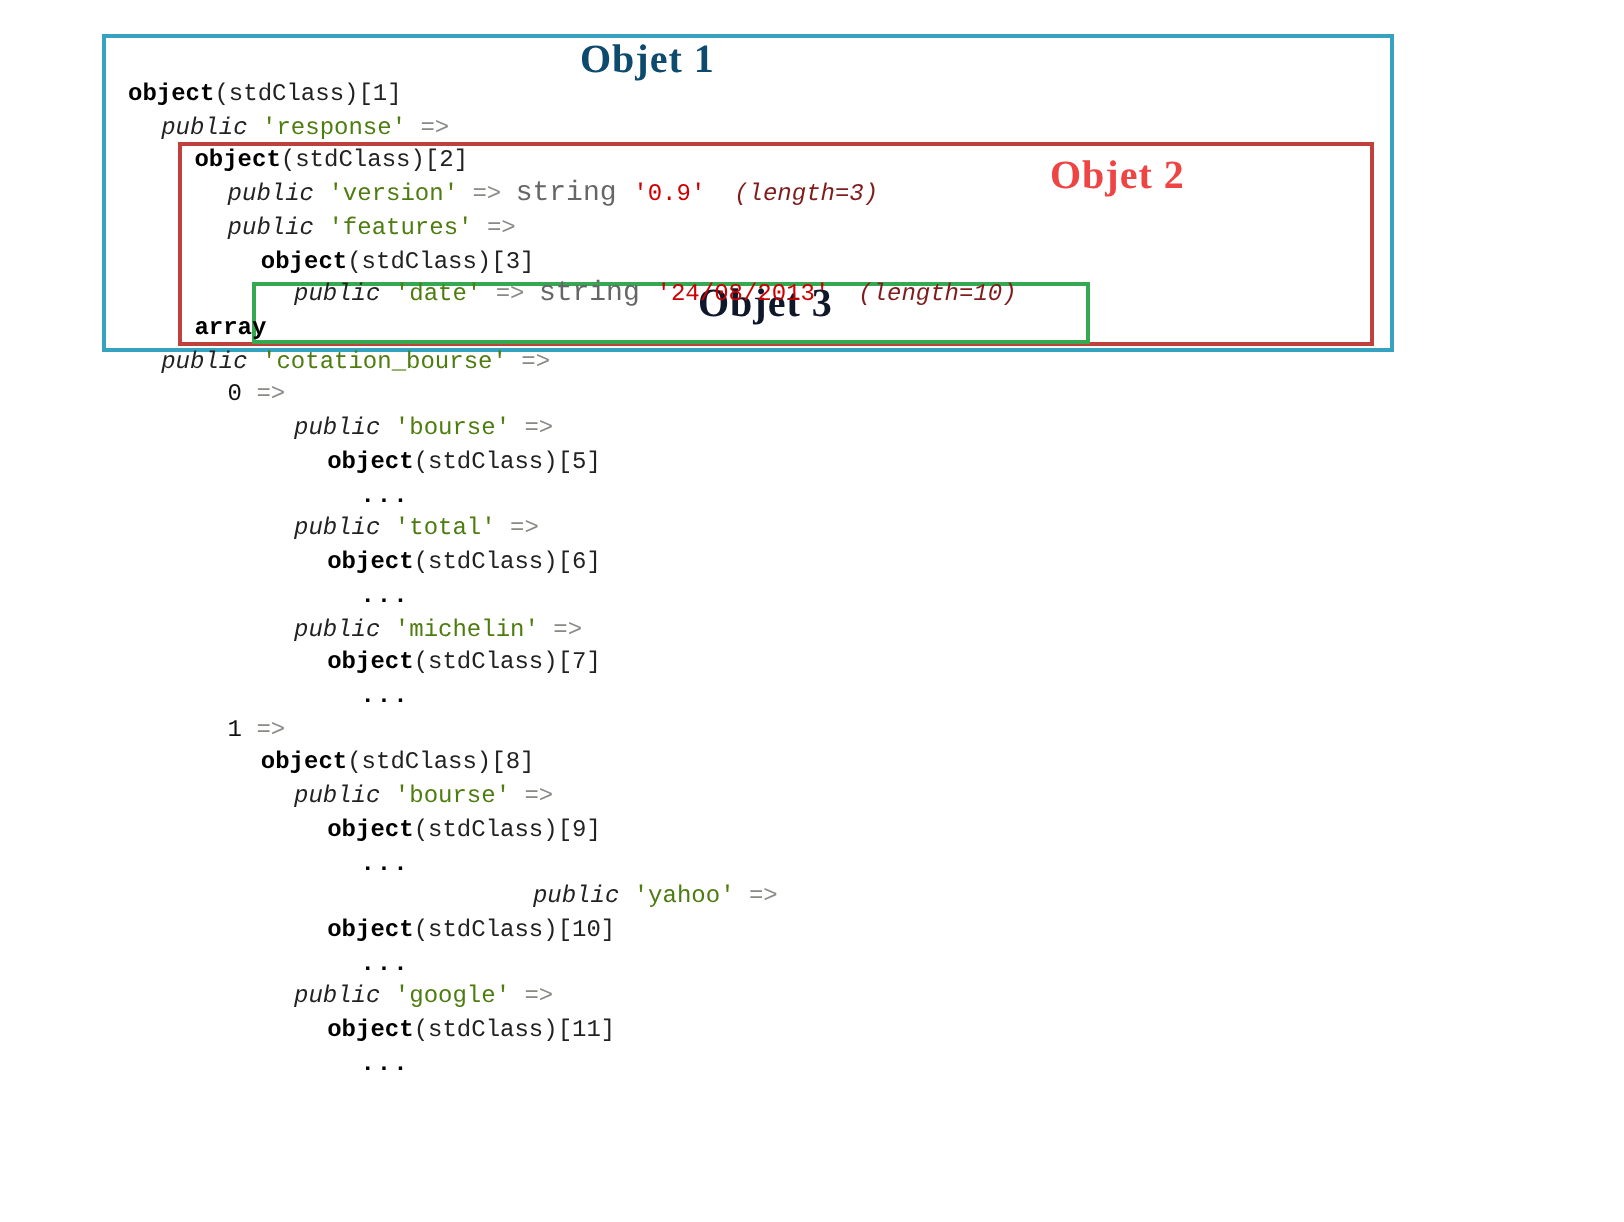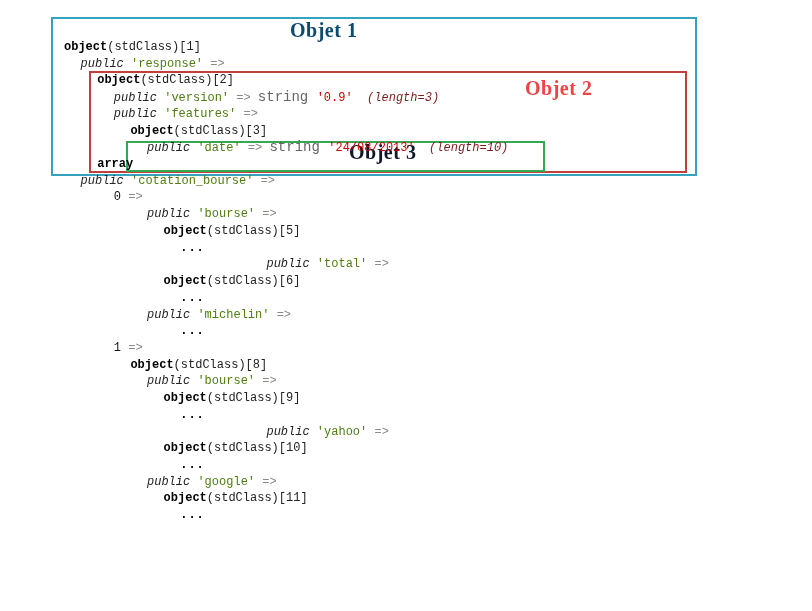--- a/index.html
+++ b/index.html
@@ -55,24 +55,25 @@
       <div class="dump-line" style="padding-left: 49.8px;"><span class="seg-vis">public </span><span class="seg-key">'version' </span><span class="seg-arrow">=&gt; </span><span class="seg-type">string </span><span class="seg-str">'0.9' </span><span class="seg-len"> (length=3)</span></div>
       <div class="dump-line" style="padding-left: 49.8px;"><span class="seg-vis">public </span><span class="seg-key">'features' </span><span class="seg-arrow">=&gt;</span></div>
       <div class="dump-line" style="padding-left: 66.4px;"><span class="seg-kw">object</span><span class="seg-it">(stdClass)[3]</span></div>
       <div class="dump-line" style="padding-left: 83px;"><span class="seg-vis">public </span><span class="seg-key">'date' </span><span class="seg-arrow">=&gt; </span><span class="seg-type">string </span><span class="seg-str">'24/08/2013' </span><span class="seg-len"> (length=10)</span></div>
       <div class="dump-line" style="padding-left: 33.2px;"><span class="seg-kw">array</span></div>
       <div class="dump-line" style="padding-left: 16.6px;"><span class="seg-vis">public </span><span class="seg-key">'cotation_bourse' </span><span class="seg-arrow">=&gt;</span></div>
       <div class="dump-line" style="padding-left: 49.8px;"><span class="seg-num">0 </span><span class="seg-arrow">=&gt;</span></div>
       <div class="dump-line" style="padding-left: 83px;"><span class="seg-vis">public </span><span class="seg-key">'bourse' </span><span class="seg-arrow">=&gt;</span></div>
       <div class="dump-line" style="padding-left: 99.6px;"><span class="seg-kw">object</span><span class="seg-it">(stdClass)[5]</span></div>
       <div class="dump-line" style="padding-left: 116.2px;"><span class="seg-dots">...</span></div>
-      <div class="dump-line" style="padding-left: 83px; text-align: center;"><span class="seg-vis">public </span><span class="seg-key">'total' </span><span class="seg-arrow">=&gt;</span></div>
+      <div class="dump-line" style="padding-left: 83px;"><span class="seg-vis">public </span><span class="seg-key">'total' </span><span class="seg-arrow">=&gt;</span></div>
       <div class="dump-line" style="padding-left: 99.6px;"><span class="seg-kw">object</span><span class="seg-it">(stdClass)[6]</span></div>
       <div class="dump-line" style="padding-left: 116.2px;"><span class="seg-dots">...</span></div>
       <div class="dump-line" style="padding-left: 83px;"><span class="seg-vis">public </span><span class="seg-key">'michelin' </span><span class="seg-arrow">=&gt;</span></div>
+      <div class="dump-line" style="padding-left: 99.6px;"><span class="seg-kw">object</span><span class="seg-it">(stdClass)[7]</span></div>
       <div class="dump-line" style="padding-left: 116.2px;"><span class="seg-dots">...</span></div>
       <div class="dump-line" style="padding-left: 49.8px;"><span class="seg-num">1 </span><span class="seg-arrow">=&gt;</span></div>
       <div class="dump-line" style="padding-left: 66.4px;"><span class="seg-kw">object</span><span class="seg-it">(stdClass)[8]</span></div>
       <div class="dump-line" style="padding-left: 83px;"><span class="seg-vis">public </span><span class="seg-key">'bourse' </span><span class="seg-arrow">=&gt;</span></div>
       <div class="dump-line" style="padding-left: 99.6px;"><span class="seg-kw">object</span><span class="seg-it">(stdClass)[9]</span></div>
       <div class="dump-line" style="padding-left: 116.2px;"><span class="seg-dots">...</span></div>
       <div class="dump-line" style="padding-left: 83px; text-align: center;"><span class="seg-vis">public </span><span class="seg-key">'yahoo' </span><span class="seg-arrow">=&gt;</span></div>
       <div class="dump-line" style="padding-left: 99.6px;"><span class="seg-kw">object</span><span class="seg-it">(stdClass)[10]</span></div>
       <div class="dump-line" style="padding-left: 116.2px;"><span class="seg-dots">...</span></div>
       <div class="dump-line" style="padding-left: 83px;"><span class="seg-vis">public </span><span class="seg-key">'google' </span><span class="seg-arrow">=&gt;</span></div>

